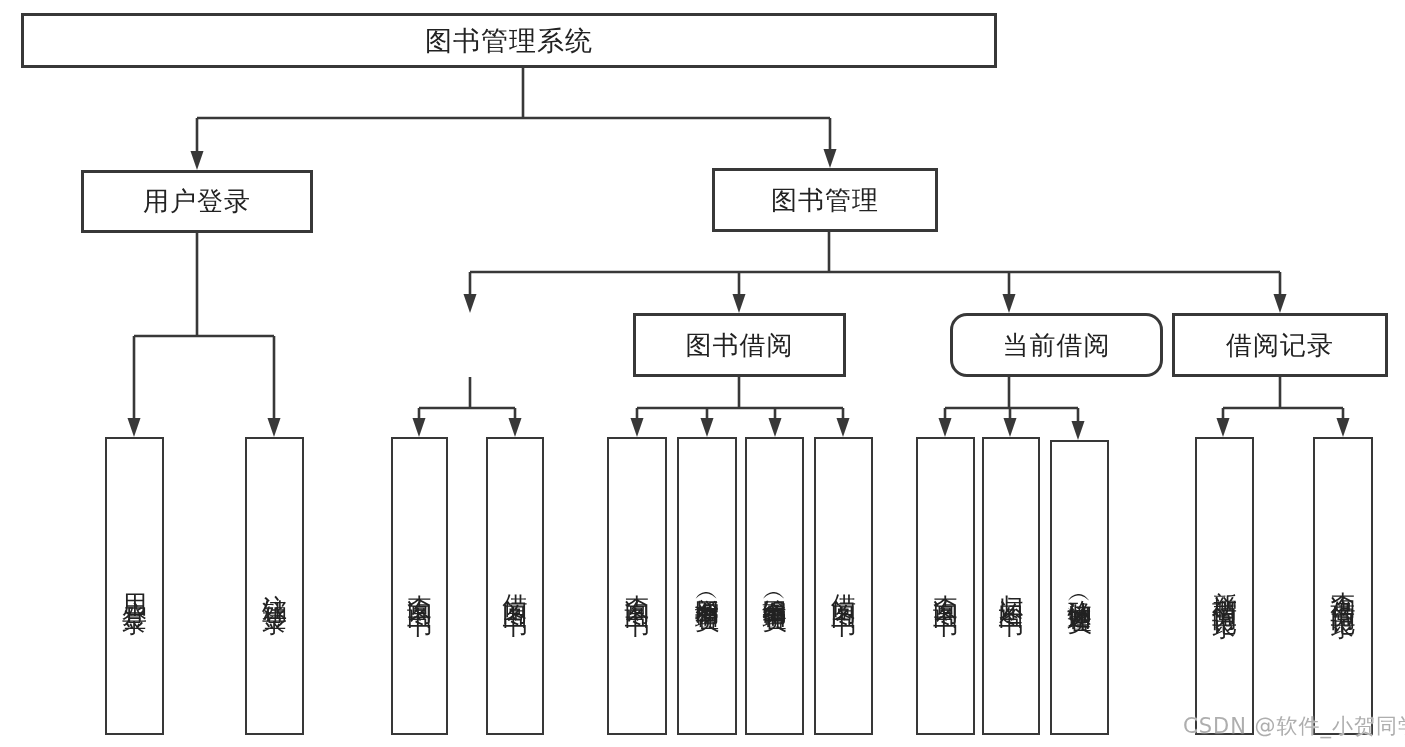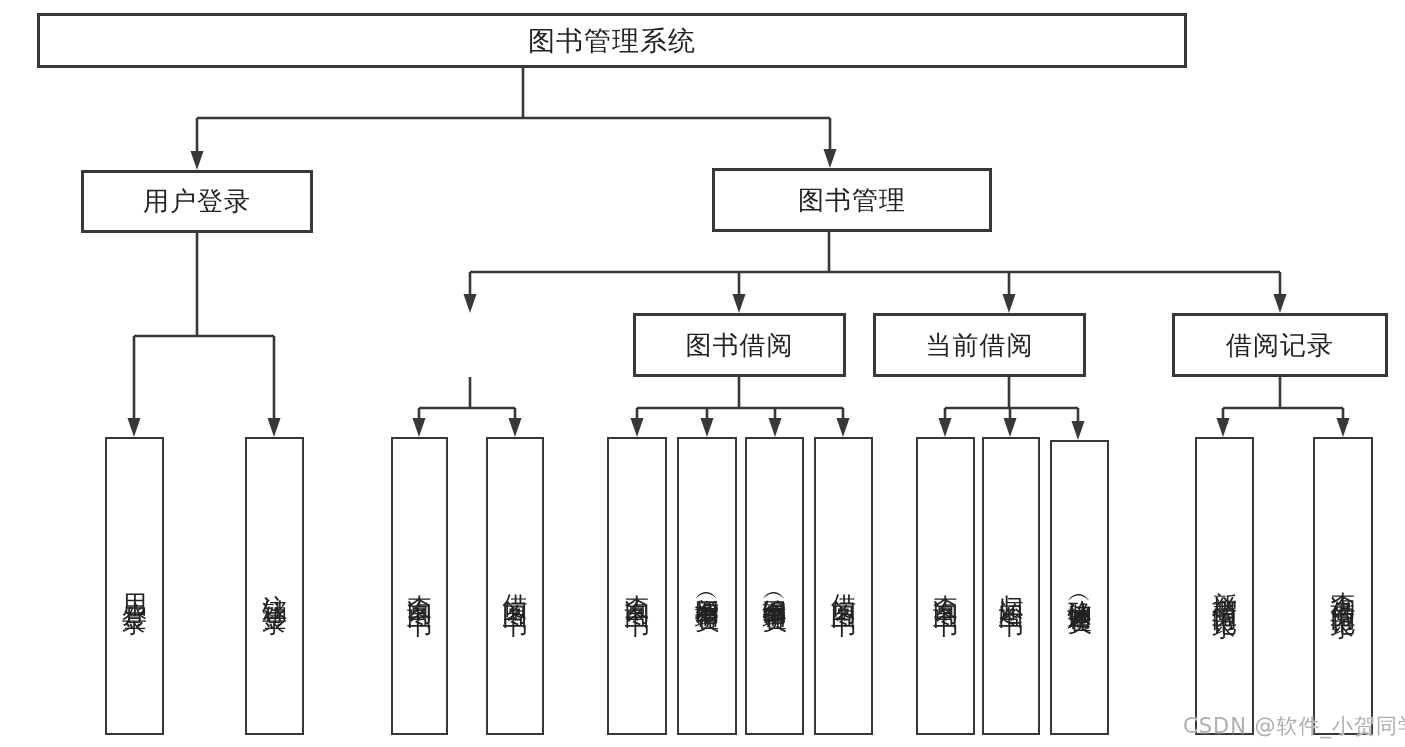--- a/index.html
+++ b/index.html
@@ -80,35 +80,35 @@
 
       <polygon points="945,437 938.5,418 951.5,418"></polygon>
       <polygon points="1010,437 1003.5,418 1016.5,418"></polygon>
       <polygon points="1078,440 1071.5,421 1084.5,421"></polygon>
 
       <polygon points="1223,437 1216.5,418 1229.5,418"></polygon>
       <polygon points="1343,437 1336.5,418 1349.5,418"></polygon>
     </g>
   </svg>
 
-  <div class="box root" style="left:21px;top:13px;width:1150px;height:55px;margin-left:16px;">
+  <div class="box root" style="left:21px;top:13px;width:976px;height:55px;">
     <span class="label">图书管理系统</span>
   </div>
 
   <div class="box h2" style="left:81px;top:170px;width:232px;height:63px;">
     <span class="label">用户登录</span>
   </div>
-  <div class="box h2" style="left:712px;top:168px;width:280px;height:64px;">
+  <div class="box h2" style="left:712px;top:168px;width:226px;height:64px;">
     <span class="label">图书管理</span>
   </div>
 
   <div class="box h3" style="left:633px;top:313px;width:213px;height:64px;text-align:right;">
     <span class="label">图书借阅</span>
   </div>
-  <div class="box h3" style="left:873px;top:313px;width:213px;height:64px;">
+  <div class="box h3" style="left:950px;top:313px;width:213px;height:64px;border-radius:17px;">
     <span class="label">当前借阅</span>
   </div>
   <div class="box h3" style="left:1172px;top:313px;width:216px;height:64px;">
     <span class="label">借阅记录</span>
   </div>
 
   <div class="box leaf" style="left:105px;top:437px;width:59px;height:298px;">
     <span class="label">用户登录</span>
   </div>
   <div class="box leaf" style="left:245px;top:437px;width:59px;height:298px;">

